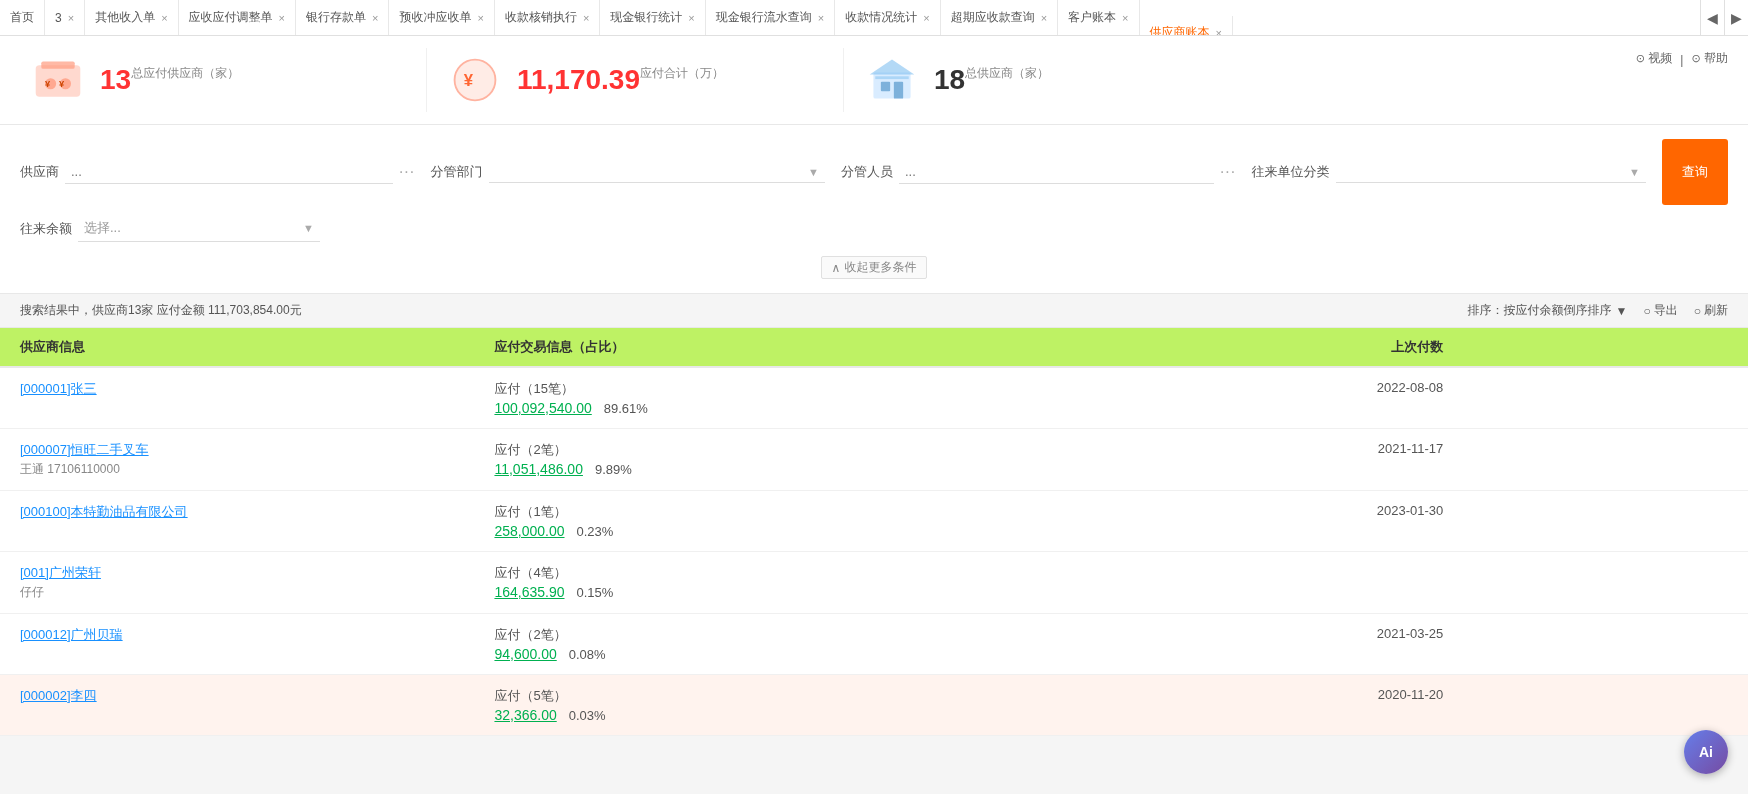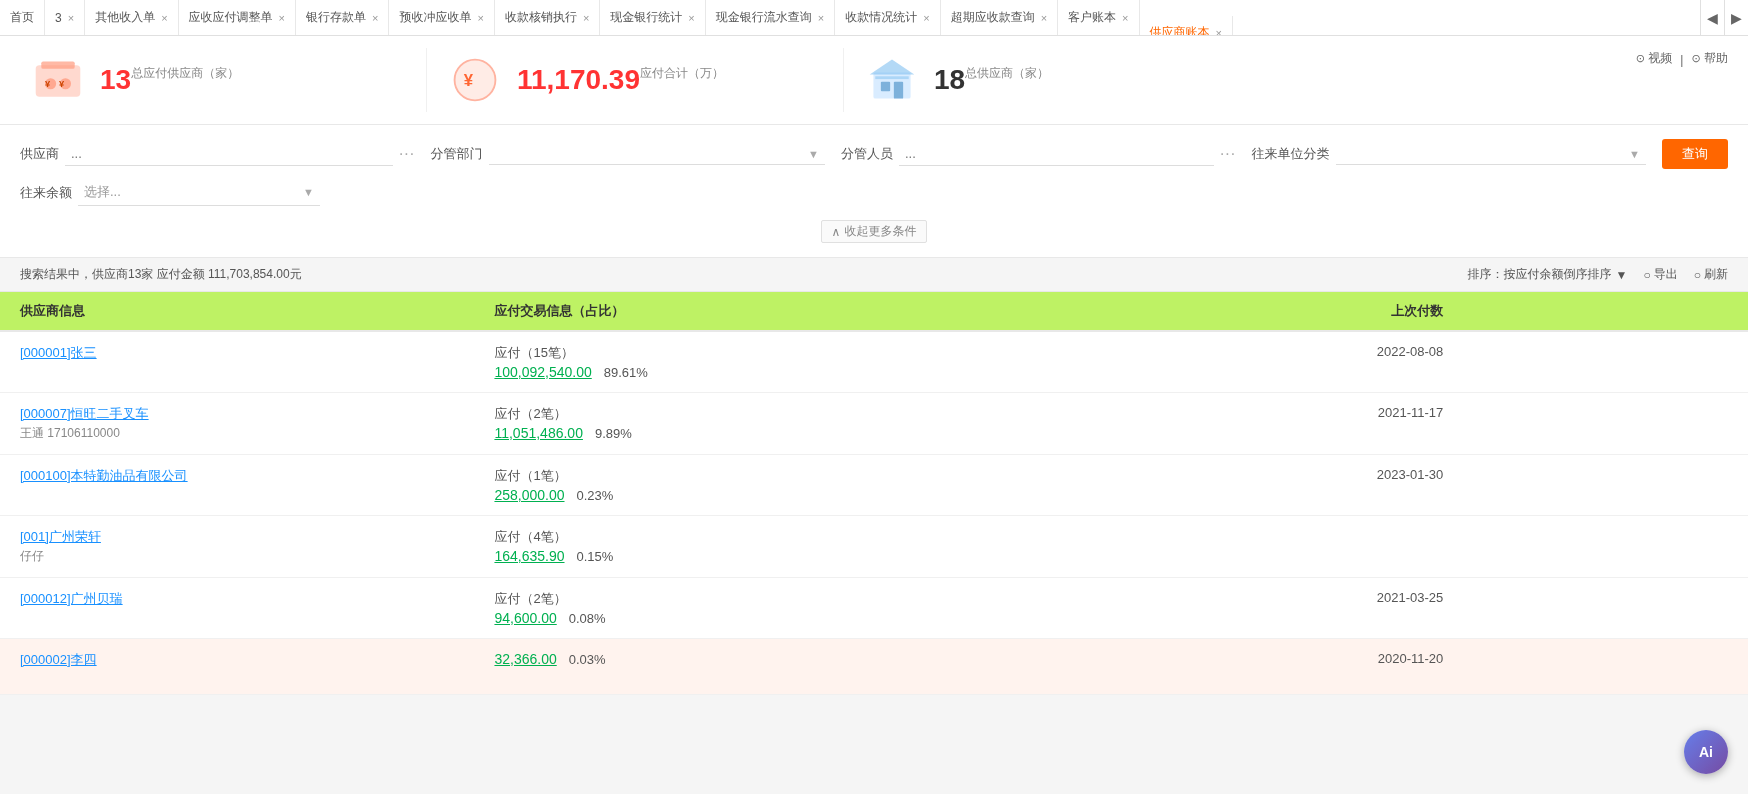--- a/index.html
+++ b/index.html
@@ -128,21 +128,21 @@
       position: relative;
     }
     .filter-select-text { flex: 1; font-size: 13px; color: #999; }
     .filter-select-arrow { color: #aaa; font-size: 11px; }
     .filter-dots { color: #aaa; font-size: 16px; cursor: pointer; }
 
     .search-btn {
       background: #ff6600;
       color: #fff;
       border: none;
-      padding: 6px 20px;
+      padding: 24px 20px;
       border-radius: 3px;
       cursor: pointer;
       font-size: 13px;
       flex-shrink: 0;
     }
 
     .collapse-bar {
       display: flex;
       justify-content: center;
       padding: 4px 0;
@@ -544,20 +544,23 @@
     <div class="col-extra"></div>
   </div>
 
   <div class="table-row highlighted">
     <div class="col-supplier">
       <div class="supplier-link">[000002]李四</div>
     </div>
     <div class="col-transaction">
       <div class="transaction-info">
         <div class="trans-row">
+          <span class="trans-label">应付（5笔）</span>
+        </div>
+        <div class="trans-row">
           <span class="trans-amount">32,366.00</span>
           <span class="trans-percent">0.03%</span>
         </div>
       </div>
     </div>
     <div class="col-last-payment">
       <span class="last-pay">2020-11-20</span>
     </div>
     <div class="col-extra"></div>
   </div>

